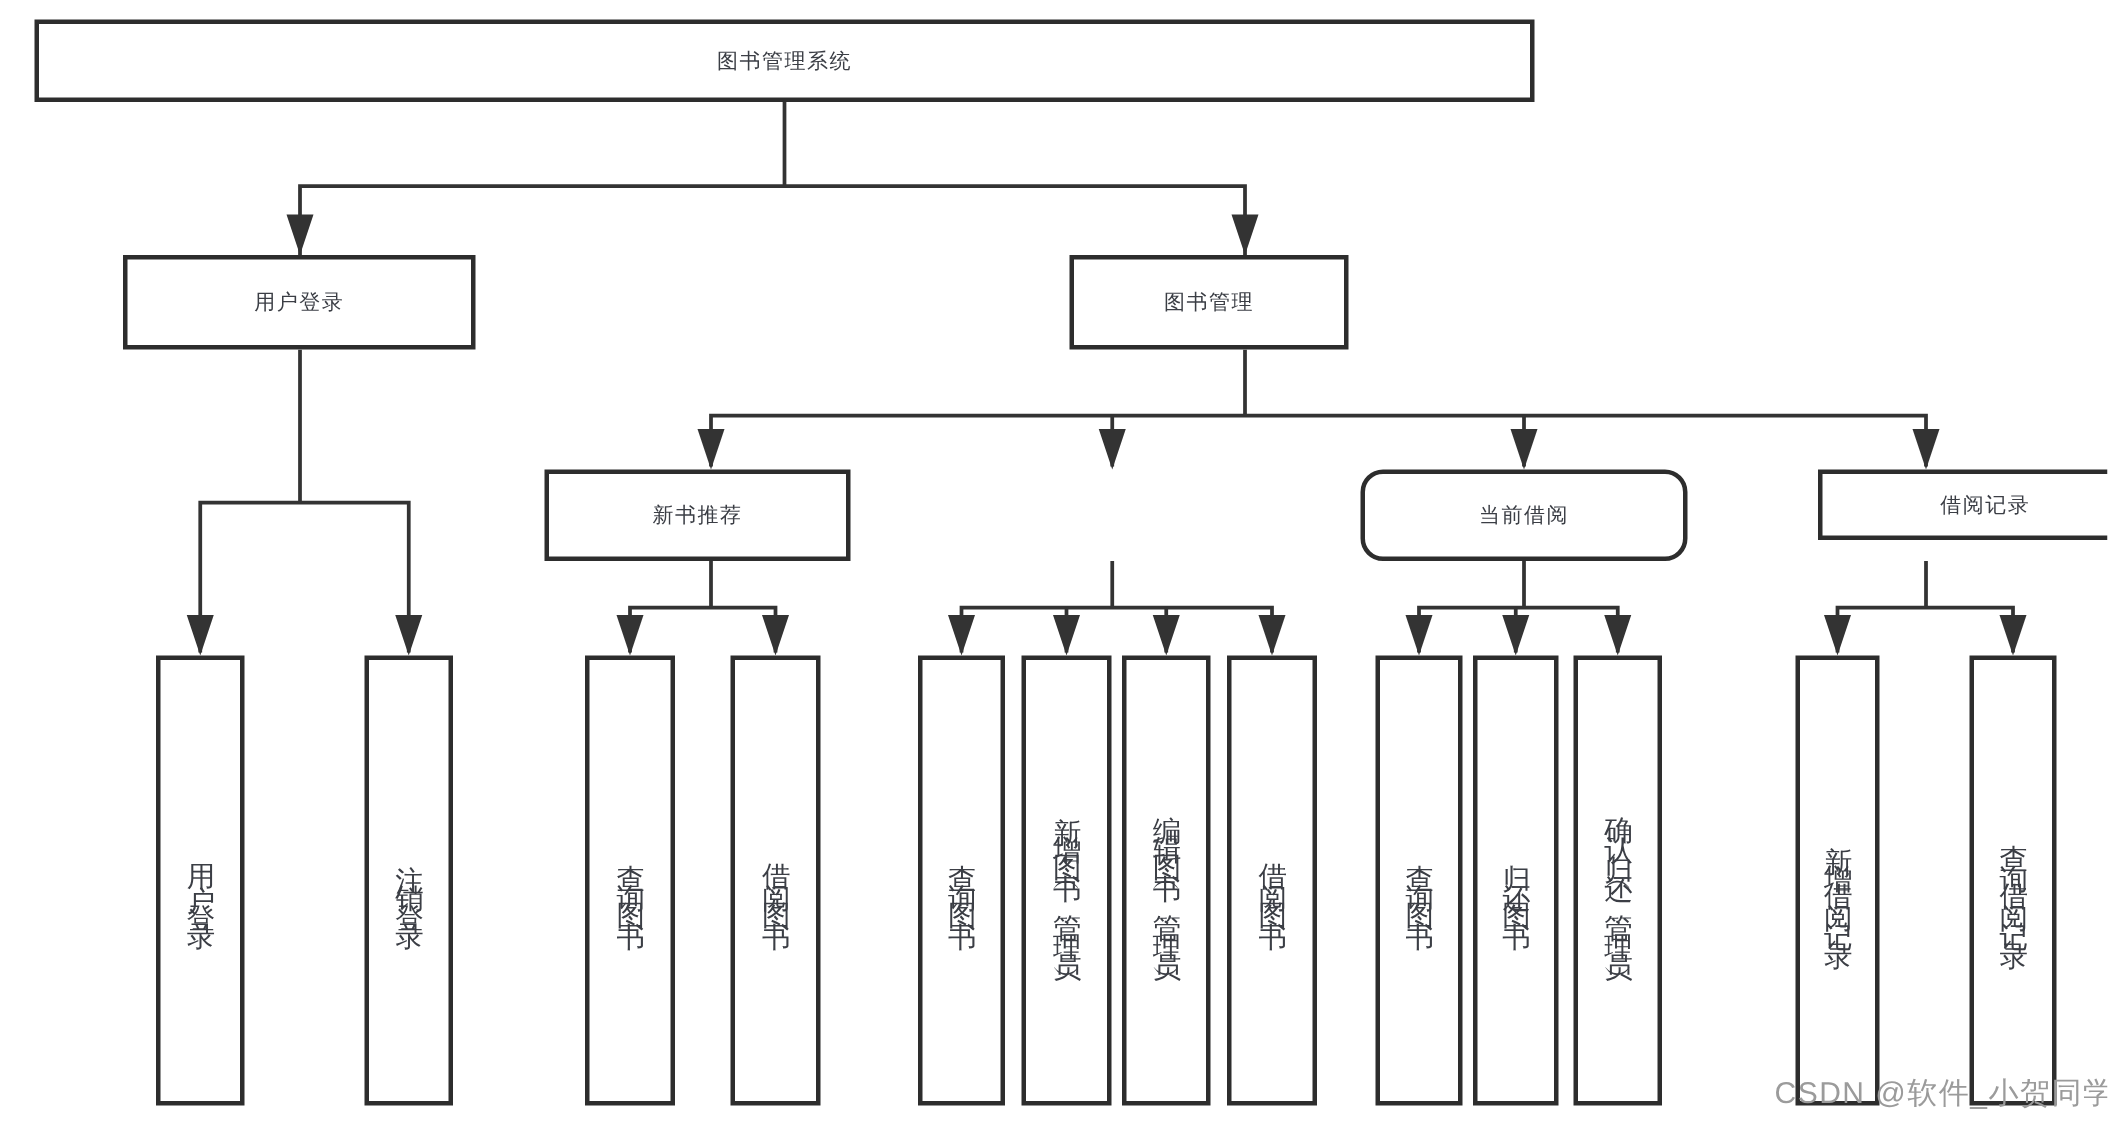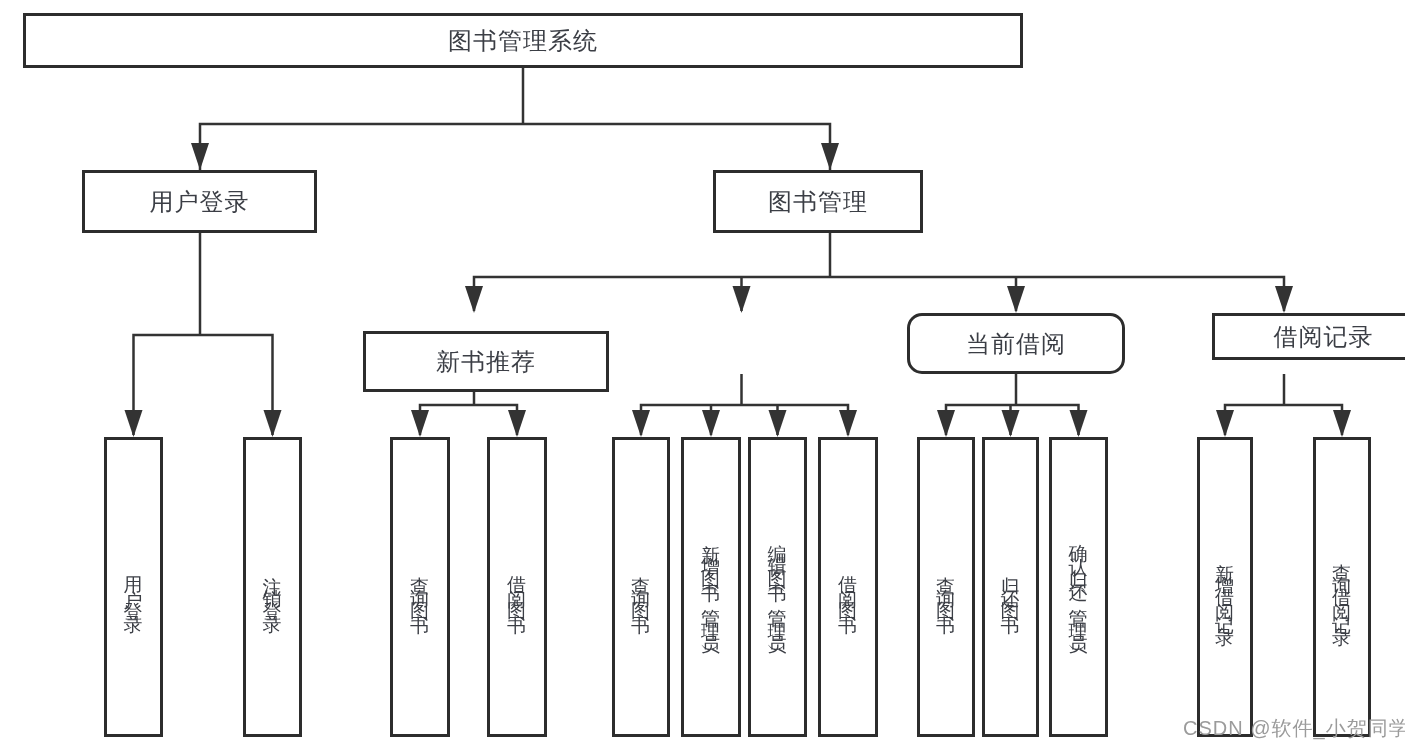--- a/index.html
+++ b/index.html
@@ -25,21 +25,21 @@
     position: absolute;
     box-sizing: border-box;
     border: 3px solid #2d2d2d;
     background: #ffffff;
     display: flex;
     align-items: center;
     justify-content: center;
     color: #3b3e45;
   }
   .node.h { 
-    font-size: 24px;
+    font-size: 14px;
     letter-spacing: 1px;
   }
   .node.v { 
     font-size: 19px;
   }
   .node.v .vtext {
     writing-mode: vertical-rl;
     text-orientation: mixed;
     letter-spacing: 13px;
     line-height: 1;
@@ -115,25 +115,25 @@
     </g>
   </svg>
 
   <div class="node h" style="left:23px; top:13px; width:1000px; height:55px;">
     <span>图书管理系统</span>
   </div>
 
   <div class="node h" style="left:82px; top:170px; width:235px; height:63px;">
     <span>用户登录</span>
   </div>
-  <div class="node h" style="left:713px; top:170px; width:210px; height:63px;">
+  <div class="node h" style="left:713px; top:170px; width:186px; height:63px;">
     <span>图书管理</span>
   </div>
 
-  <div class="node h" style="left:363px; top:313px; width:246px; height:61px;margin-top:18px;">
+  <div class="node h" style="left:363px; top:313px; width:204px; height:61px;">
     <span>新书推荐</span>
   </div>
   <div class="node h" style="left:907px; top:313px; width:218px; height:61px;border-radius:15px;">
     <span>当前借阅</span>
   </div>
   <div class="node h" style="left:1212px; top:313px; width:223px; height:47px;">
     <span>借阅记录</span>
   </div>
 
   <div class="node v" style="left:104px; top:437px; width:59px; height:300px;">

